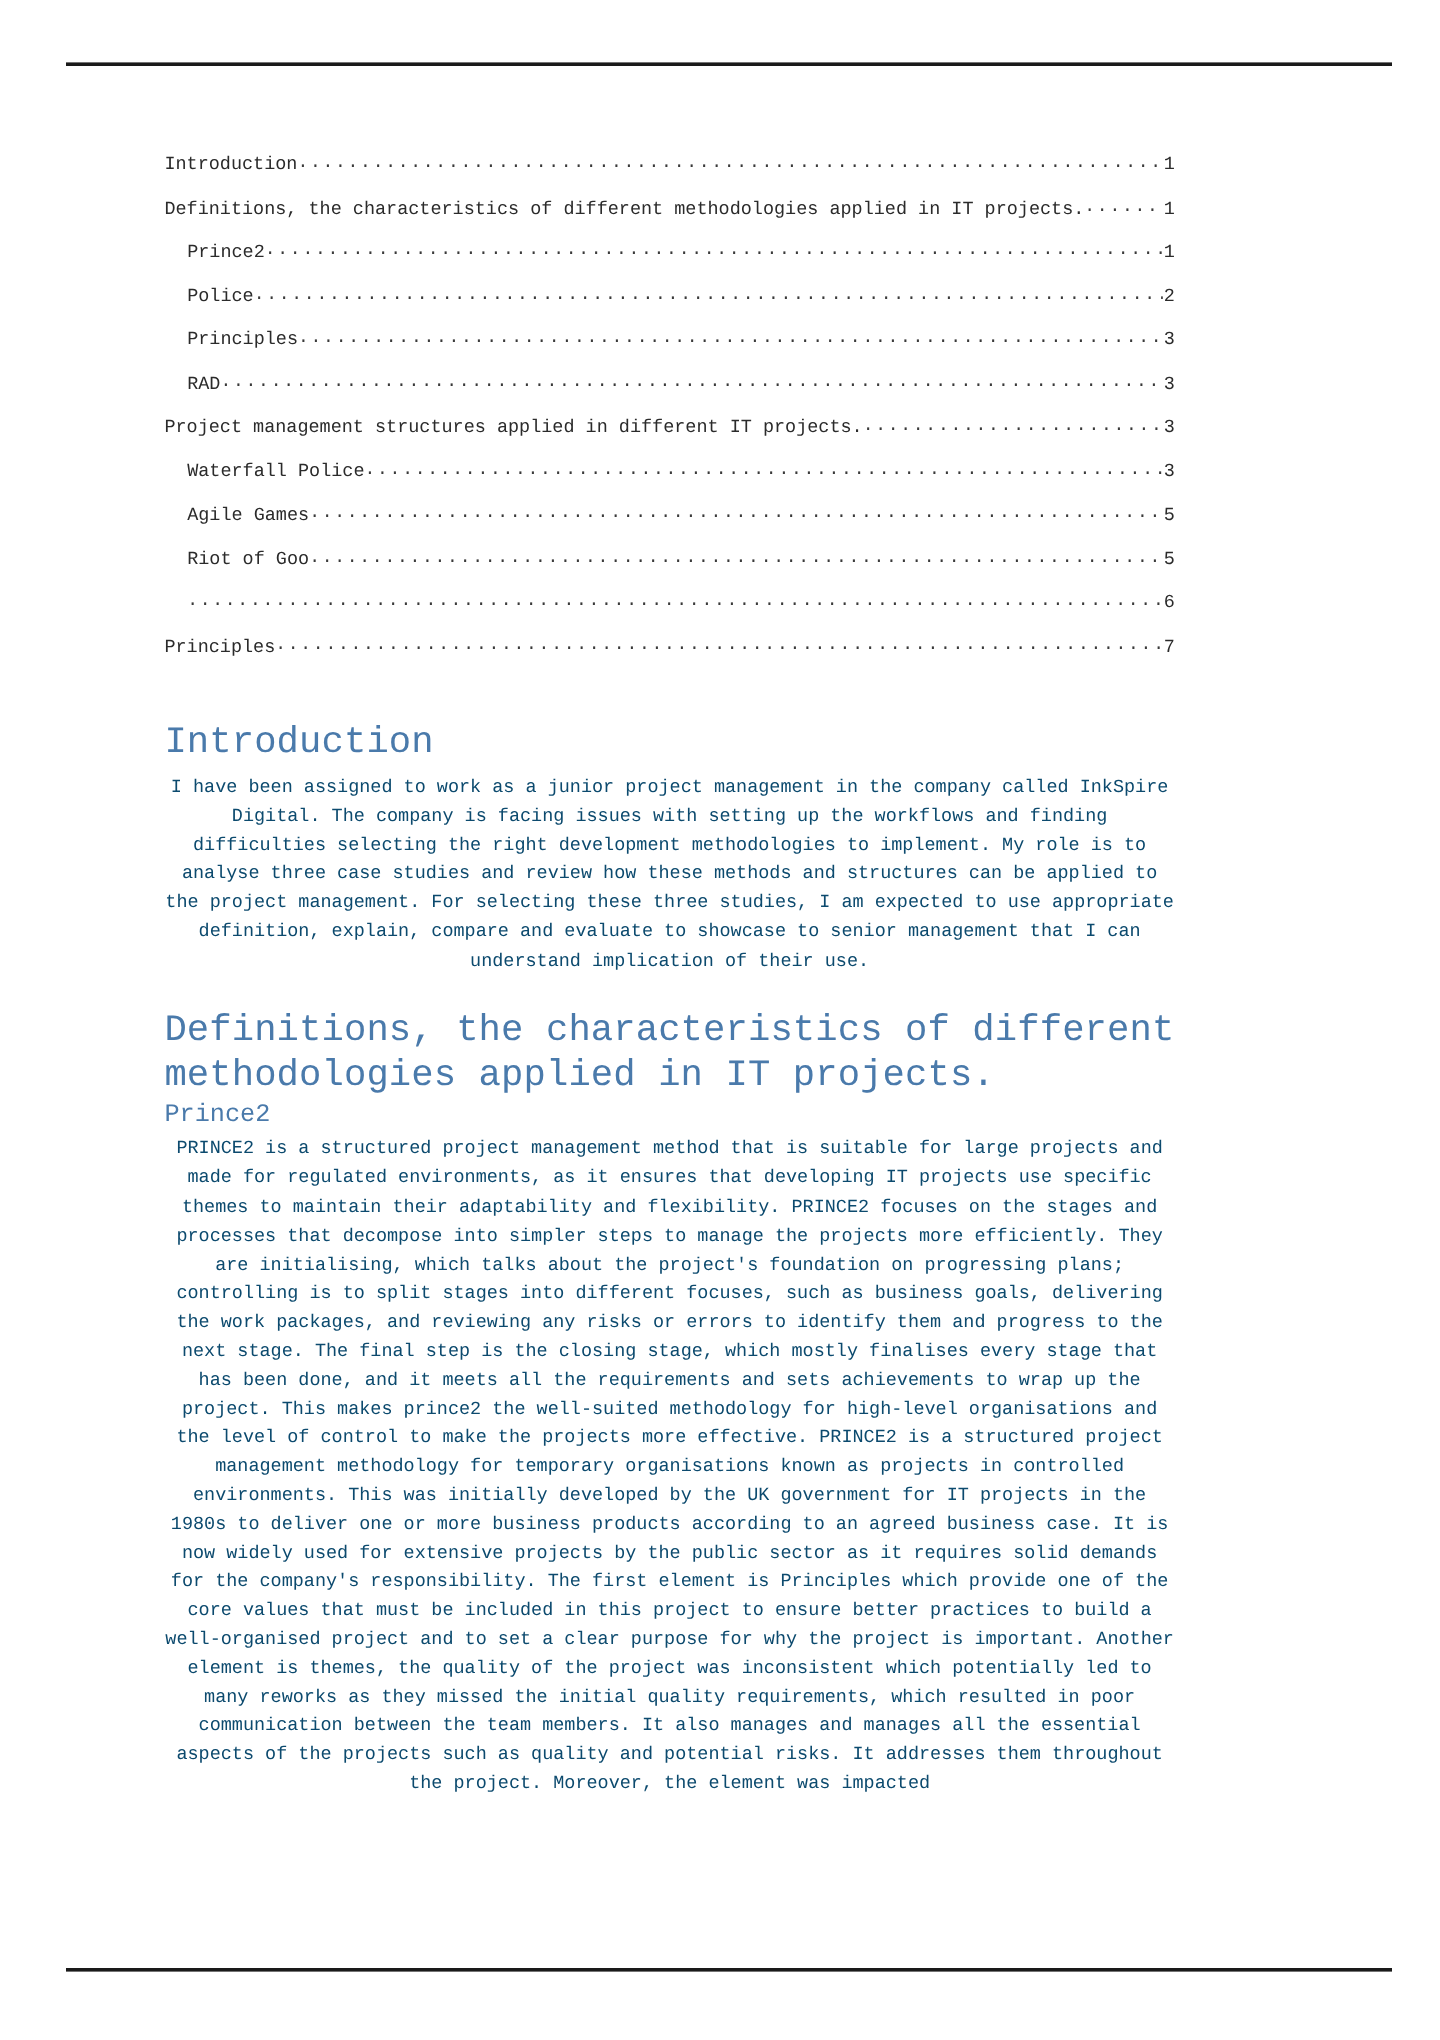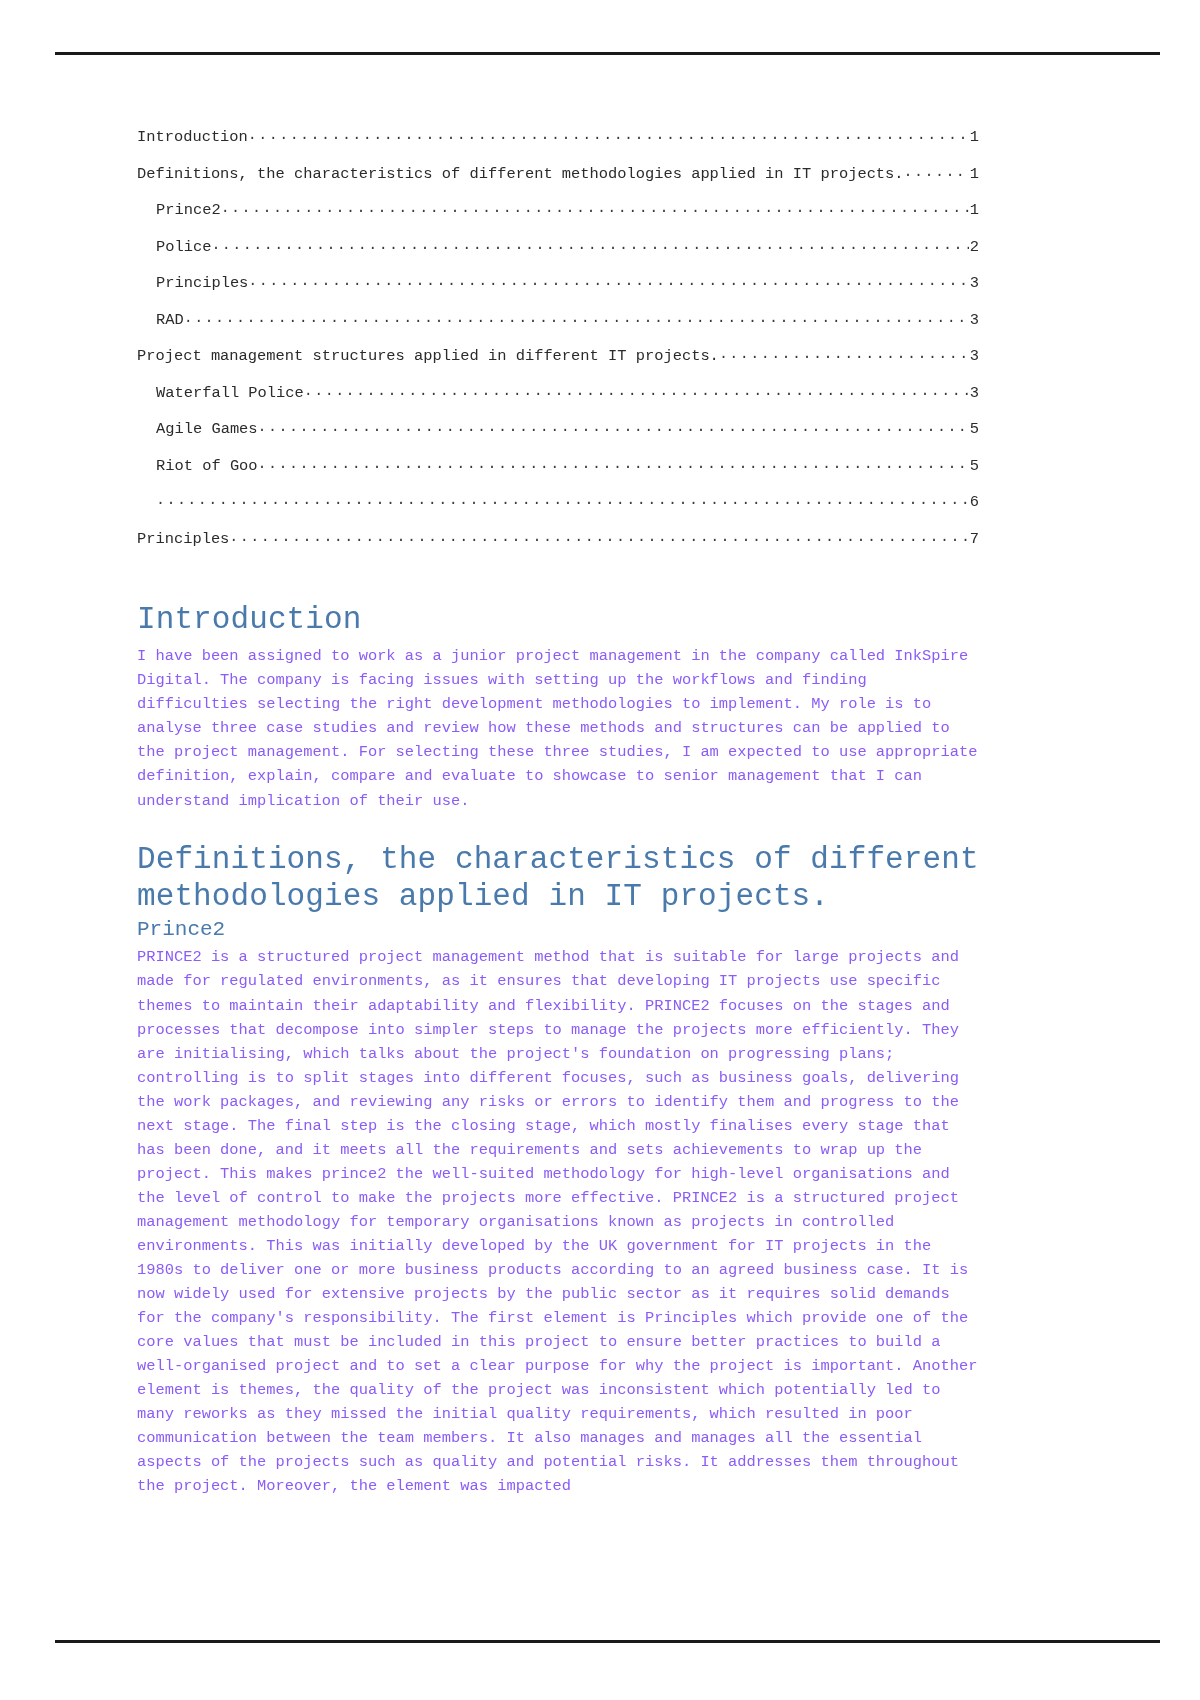--- a/index.html
+++ b/index.html
@@ -91,23 +91,23 @@
     font-size: 21px;
     font-weight: normal;
     color: #4a7aab;
     margin: 0 0 2px 0;
     line-height: 1.3;
   }
 
   p.body {
     font-size: 15.4px;
     line-height: 1.56;
-    color: #8b5cf6;
+    color: #0c4a6e;
     margin: 0 0 4px 0;
-    text-align: left;
+    text-align: center;
   }
 
   .sec-intro { margin-bottom: 28px; }
   .sec-defs  { margin-top: 6px; }
   .prince-body { margin-top: 26px; }
 </style>
 </head>
 <body>
 
 <div class="page">

